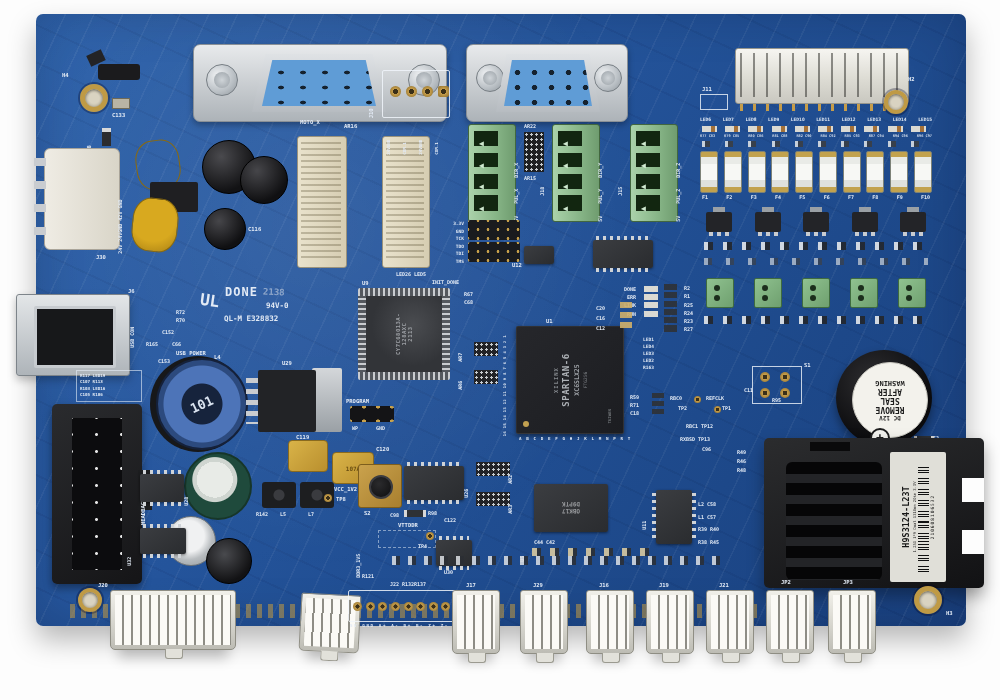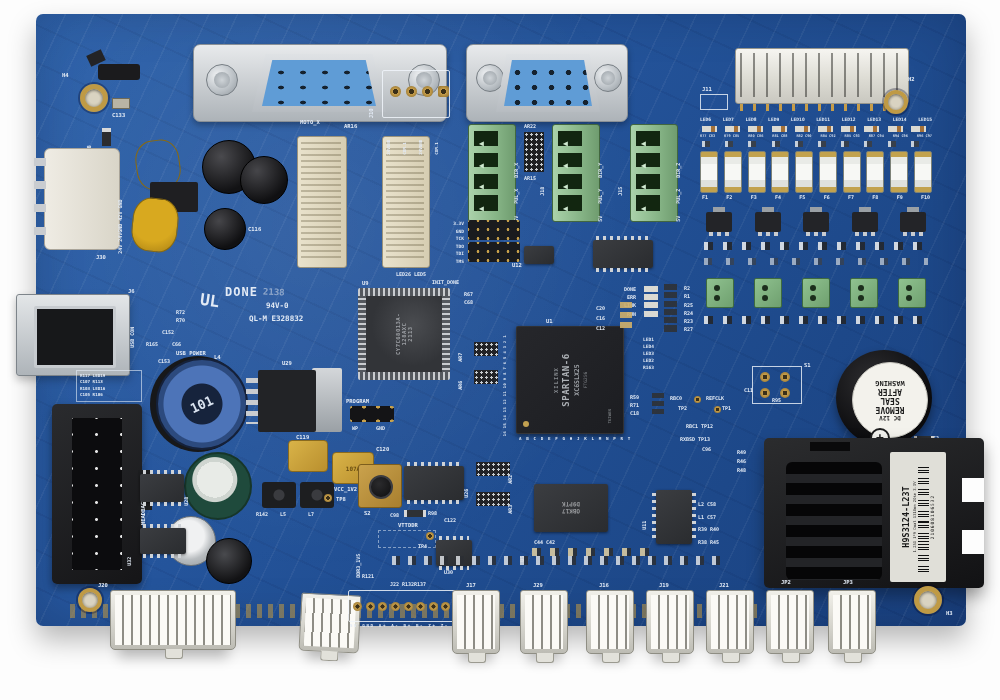--- a/index.html
+++ b/index.html
@@ -89,21 +89,21 @@
   <div class="abs" style="left:98px;top:64px;width:42px;height:16px;background:#1b1b1d;border-radius:3px"></div>
   <div class="abs" style="left:112px;top:98px;width:16px;height:9px;background:#b9b4a4;border:1px solid #6f6a58"></div>
   <div class="lbl" style="left:112px;top:112px">C133</div>
   <div class="abs" style="left:102px;top:128px;width:9px;height:14px;background:#2c2c2e;border-top:4px solid #d9d9d9"></div>
   <div class="lbl v" style="left:92px;top:152px">R158</div>
 
   <div class="lbl" style="left:200px;top:292px;font-size:16px;transform:rotate(8deg)">UL</div>
   <div class="lbl" style="left:225px;top:286px;font-size:12px;letter-spacing:1px">DONE</div>
   <div class="lbl" style="left:263px;top:287px;font-size:9px;color:#9fb3d0;transform:rotate(3deg);opacity:.85">2138</div>
   <div class="lbl" style="left:266px;top:302px;font-size:7.5px">94V-0</div>
-  <div class="lbl" style="left:249px;top:315px;font-size:7.5px">QL-M E328832</div>
+  <div class="lbl" style="left:224px;top:315px;font-size:7.5px">QL-M E328832</div>
 
   <div class="abs" style="left:44px;top:148px;width:74px;height:100px;background:linear-gradient(90deg,#efece4,#d9d5c8);border:1px solid #a9a499;border-radius:6px"></div>
   <div class="abs" style="left:34px;top:158px;width:12px;height:84px;background:repeating-linear-gradient(180deg,#c9ccd0 0 8px,transparent 8px 23px)"></div>
   <div class="lbl" style="left:96px;top:254px">J30</div>
   <div class="lbl v" style="left:124px;top:248px;font-size:5px">24V 24VGND 42V GND</div>
   <div class="abs" style="left:136px;top:140px;width:42px;height:48px;background:radial-gradient(circle at 45% 40%,#e0b salamander 0,#d8a91f 55%,#a87f14);border:1px solid #8a6a0e;border-radius:40%;transform:rotate(-8deg)"></div>
   <div class="abs" style="left:150px;top:182px;width:48px;height:30px;background:#1f1f22;border-radius:2px"></div>
   <div class="abs" style="left:132px;top:198px;width:44px;height:52px;background:radial-gradient(circle at 45% 40%,#d8a91f 55%,#a87f14);border:1px solid #8a6a0e;border-radius:40%;transform:rotate(6deg)"></div>
 
   <div class="abs" style="left:202px;top:140px;width:52px;height:52px;border-radius:50%;background:radial-gradient(circle at 35% 30%,#4a4a4e,#121214 70%);border:1px solid #000"></div>

